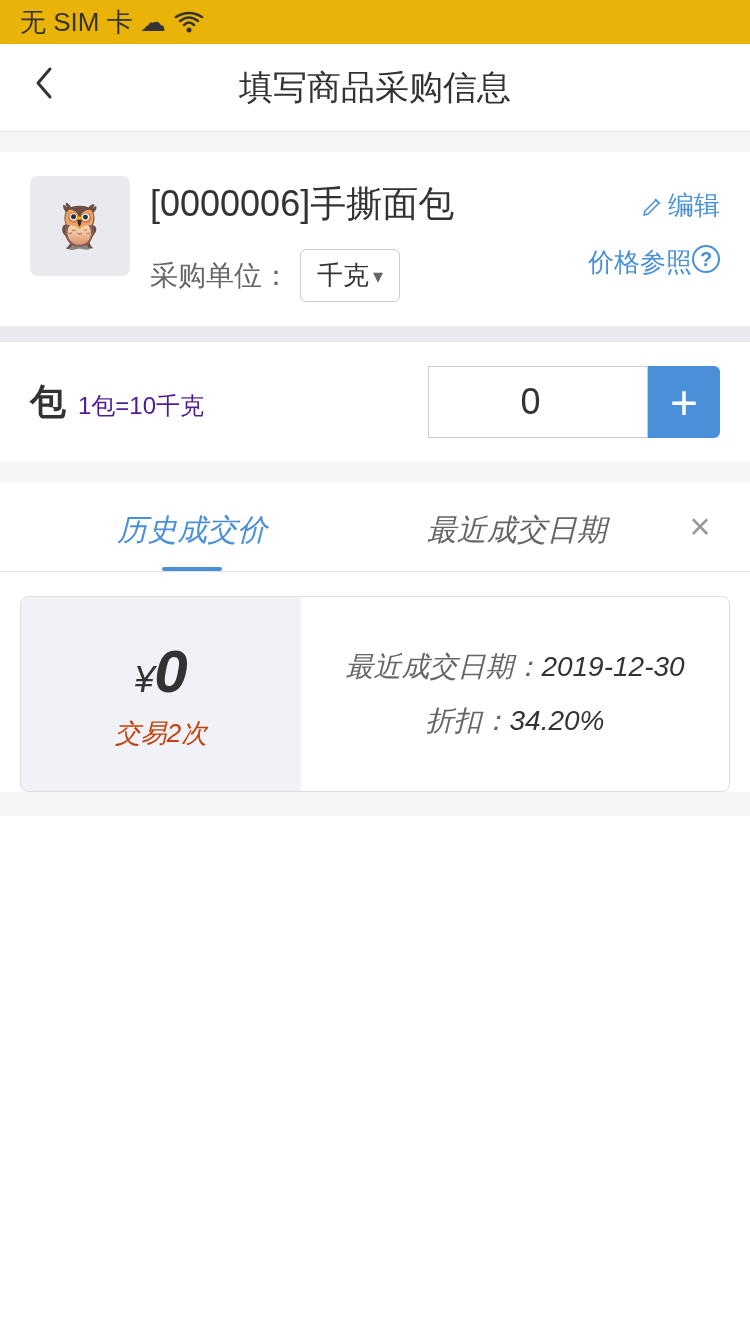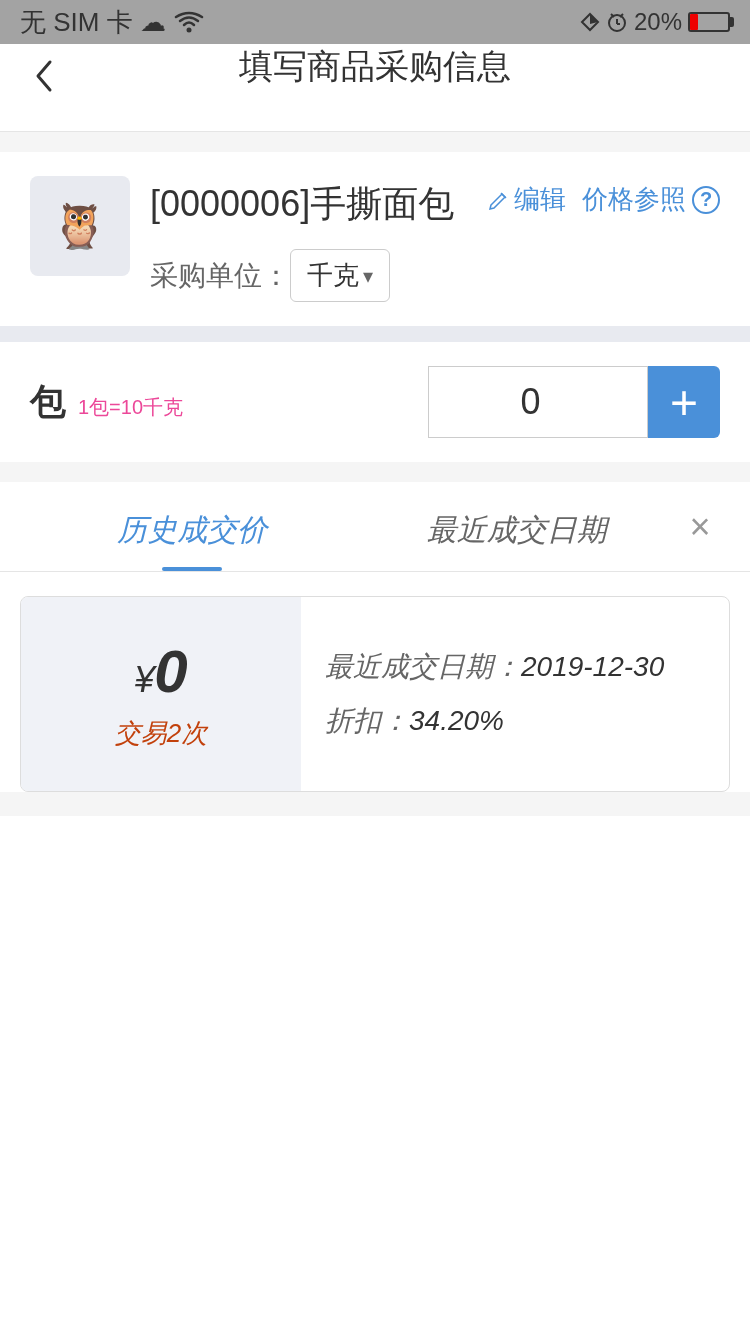--- a/index.html
+++ b/index.html
@@ -12,21 +12,21 @@
       color: #333;
     }
 
     
     .status-bar {
       display: flex;
       align-items: center;
       justify-content: space-between;
       height: 44px;
       padding: 0 20px;
-      background: #a3a3a3;
+      background: #eab308;
       font-size: 28px;
     }
     .status-left {
       display: flex;
       align-items: center;
       gap: 8px;
       font-size: 26px;
       color: #333;
     }
     .status-center {
@@ -64,20 +64,21 @@
     .battery-fill {
       width: 20%;
       height: 100%;
       background: #e00;
       border-radius: 1px;
     }
 
     
     .header {
       display: flex;
+      align-items: center;
       justify-content: center;
       height: 88px;
       background: #fff;
       border-bottom: 1px solid #e5e5e5;
       position: relative;
     }
     .back-btn {
       position: absolute;
       left: 20px;
       font-size: 36px;
@@ -128,20 +129,21 @@
     }
     .product-name {
       font-size: 36px;
       color: #333;
       font-weight: 500;
       margin-bottom: 20px;
     }
     .product-unit-row {
       display: flex;
       align-items: center;
+      gap: 10px;
       font-size: 28px;
       color: #666;
     }
     .unit-select {
       border: 1px solid #ccc;
       border-radius: 6px;
       padding: 8px 16px;
       font-size: 26px;
       color: #333;
       background: #fff;
@@ -159,22 +161,21 @@
       display: flex;
       align-items: center;
       gap: 4px;
       cursor: pointer;
       white-space: nowrap;
     }
     .price-ref-link {
       font-size: 26px;
       color: #4a90d9;
       display: flex;
-      align-items: center;
-      gap: 6px;
+      align-items: flex-start;
       cursor: pointer;
       margin-top: 6px;
     }
     .help-circle {
       width: 28px;
       height: 28px;
       border: 2px solid #4a90d9;
       border-radius: 50%;
       display: inline-flex;
       align-items: center;
@@ -202,22 +203,22 @@
       display: flex;
       align-items: baseline;
       gap: 12px;
     }
     .qty-unit {
       font-size: 36px;
       font-weight: 600;
       color: #333;
     }
     .qty-conversion {
-      font-size: 20px;
-      color: #ec4899;
+      font-size: 24px;
+      color: #4c1d95;
     }
     .qty-input-group {
       display: flex;
       align-items: center;
       gap: 0;
     }
     .qty-input {
       width: 220px;
       height: 72px;
       border: 1px solid #ccc;
@@ -315,20 +316,21 @@
       color: #c2410c;
       margin-top: 10px;
     }
     .transaction-detail-col {
       flex: 1;
       padding: 30px 24px;
       display: flex;
       flex-direction: column;
       gap: 16px;
       justify-content: center;
+      align-items: center;
     }
     .transaction-detail-row {
       font-size: 28px;
       color: #333;
     }
     .detail-label {
       color: #666;
     }
 
     
@@ -345,37 +347,20 @@
   <div class="status-left">
     <span>无 SIM 卡 ☁</span>
     <svg width="30" height="22" viewBox="0 0 30 22">
       <path d="M15 18 Q15 18 15 18" stroke="#333" stroke-width="3" fill="#333"></path>
       <path d="M10 14 Q15 9 20 14" stroke="#333" stroke-width="2.5" fill="none" stroke-linecap="round"></path>
       <path d="M6 10 Q15 3 24 10" stroke="#333" stroke-width="2.5" fill="none" stroke-linecap="round"></path>
       <path d="M2 6 Q15 -2 28 6" stroke="#333" stroke-width="2.5" fill="none" stroke-linecap="round"></path>
       <circle cx="15" cy="19" r="2.5" fill="#333"></circle>
     </svg>
   </div>
-  <div class="status-right">
-    <svg width="20" height="20" viewBox="0 0 20 20">
-      <path d="M10 2 L18 10 L10 18 L2 10 Z" fill="none" stroke="#333" stroke-width="2"></path>
-      <path d="M10 2 L18 10 L10 12 Z" fill="#333"></path>
-    </svg>
-    <svg width="22" height="22" viewBox="0 0 22 22">
-      <circle cx="11" cy="12" r="8" fill="none" stroke="#333" stroke-width="2"></circle>
-      <line x1="11" y1="8" x2="11" y2="13" stroke="#333" stroke-width="2"></line>
-      <line x1="11" y1="13" x2="14" y2="13" stroke="#333" stroke-width="2"></line>
-      <line x1="5" y1="3" x2="8" y2="6" stroke="#333" stroke-width="2"></line>
-      <line x1="17" y1="3" x2="14" y2="6" stroke="#333" stroke-width="2"></line>
-    </svg>
-    <span>20%</span>
-    <div class="battery-icon">
-      <div class="battery-fill"></div>
-    </div>
-  </div>
 </div>
 
 <div class="header">
   <div class="back-btn">
     <svg width="28" height="44" viewBox="0 0 28 44">
       <path d="M20 8 L8 22 L20 36" stroke="#333" stroke-width="3" fill="none" stroke-linecap="round" stroke-linejoin="round"></path>
     </svg>
   </div>
   <h1 class="header-title">填写商品采购信息</h1>
 </div>
@@ -390,21 +375,21 @@
         <div class="product-name">[0000006]手撕面包</div>
         <div class="product-unit-row">
           <span>采购单位：</span>
           <div class="unit-select">
             <span>千克</span>
             <span class="unit-select-arrow">▾</span>
           </div>
         </div>
       </div>
     </div>
-    <div style="display:flex;flex-direction:row;align-items:flex-end;gap:16px;">
+    <div style="display:flex;flex-direction:column;align-items:flex-end;gap:16px;margin-top:12px;">
       <div class="edit-link">
         <svg width="22" height="22" viewBox="0 0 22 22">
           <path d="M3 16 L14 5 L17 8 L6 19 L2 20 Z" fill="none" stroke="#4a90d9" stroke-width="1.5"></path>
           <path d="M13 4 L18 9" stroke="#4a90d9" stroke-width="1.5"></path>
         </svg>
         <span>编辑</span>
       </div>
       <div class="price-ref-link">
         <span>价格参照</span>
         <div class="help-circle">?</div>

